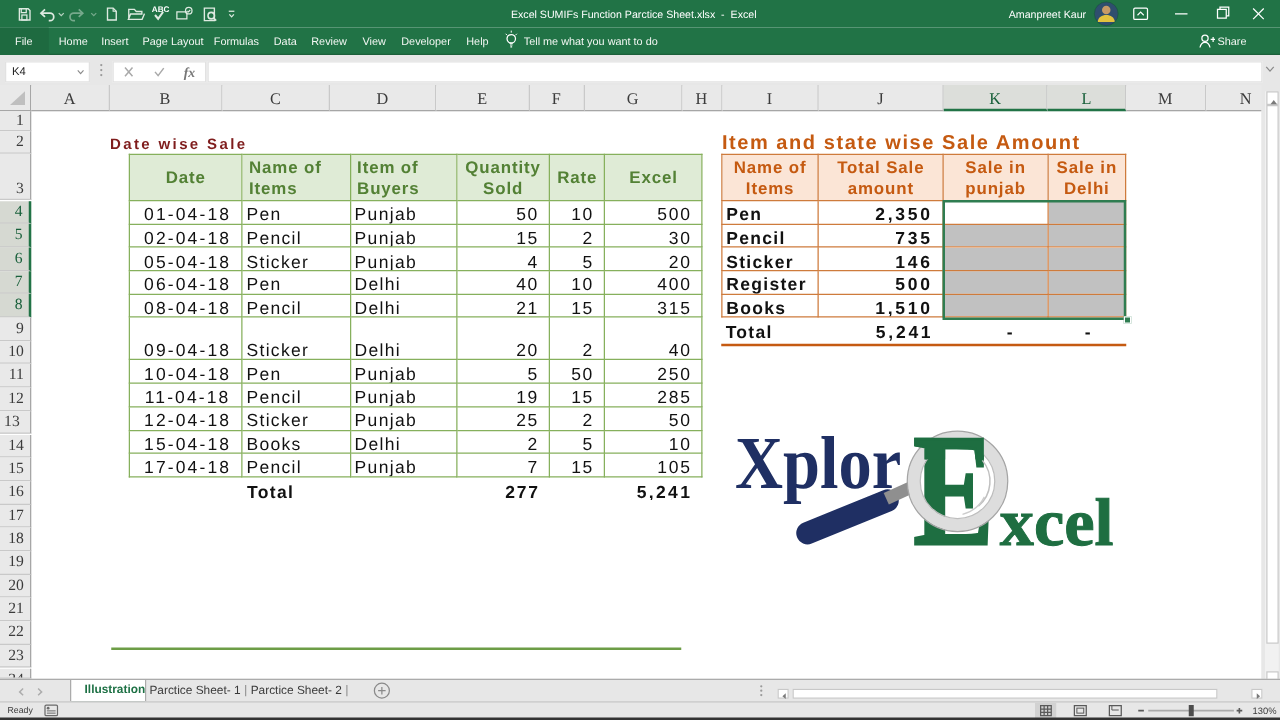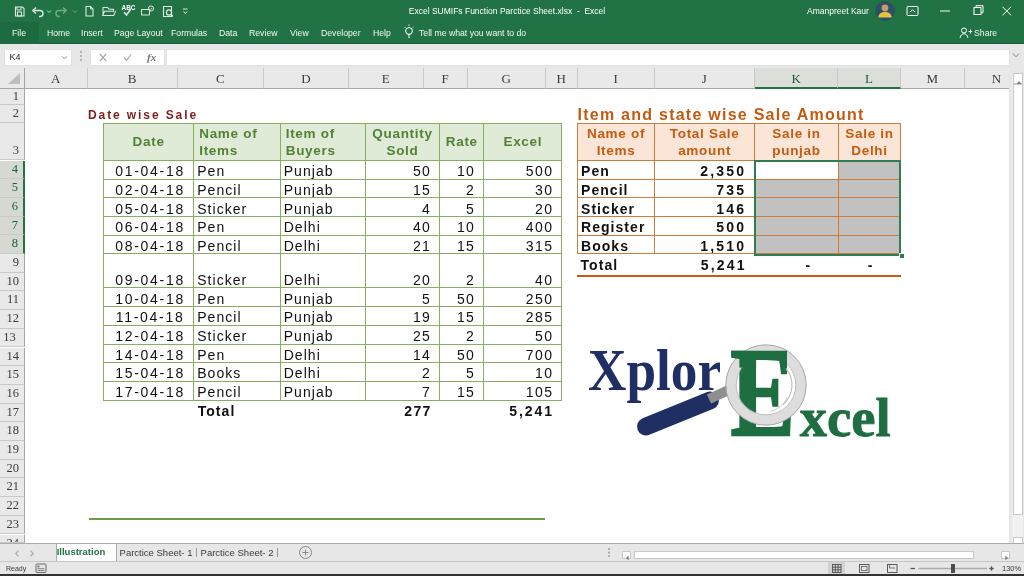--- a/index.html
+++ b/index.html
@@ -295,28 +295,20 @@
           </tr>
       <tr style="height:18.7px">
             <td class="c">12-04-18</td>
             <td class="l">Sticker</td>
             <td class="l">Punjab</td>
             <td class="r">25</td>
             <td class="r">2</td>
             <td class="r">50</td>
           </tr>
       <tr style="height:18.7px">
-            <td class="c">14-04-18</td>
-            <td class="l">Pen</td>
-            <td class="l">Delhi</td>
-            <td class="r">14</td>
-            <td class="r">50</td>
-            <td class="r">700</td>
-          </tr>
-      <tr style="height:18.7px">
             <td class="c">15-04-18</td>
             <td class="l">Books</td>
             <td class="l">Delhi</td>
             <td class="r">2</td>
             <td class="r">5</td>
             <td class="r">10</td>
           </tr>
       <tr style="height:18.7px">
             <td class="c">17-04-18</td>
             <td class="l">Pencil</td>
@@ -429,21 +421,21 @@
           <path d="M5 6.5L7.6 3H2.4z" fill="#7a7a7a"></path>
         </svg>
     </div>
   </div>
 
   <div class="tabbar" id="tabs">
     <svg width="60" height="17" style="position:absolute;left:0;top:1px;">
       <path d="M18.5 5.8l-2.8 2.7 2.8 2.7" fill="none" stroke="#ADADAD" stroke-width="1.2"></path>
       <path d="M30.5 5.8l2.8 2.7-2.8 2.7" fill="none" stroke="#ADADAD" stroke-width="1.2"></path>
     </svg>
-    <div class="abs" style="left:55.7px;top:0;width:59.5px;height:16.5px;background:#fff;border-bottom:2.2px solid #217346;border-left:1px solid #ABABAB;border-right:1px solid #ABABAB;box-sizing:content-box;text-align:left;line-height:16px;color:#1E7145;font-weight:bold;font-size:9.5px;">Illustration</div>
+    <div class="abs" style="left:55.7px;top:0;width:59.5px;height:16.5px;background:#fff;border-bottom:2.2px solid #217346;border-left:1px solid #ABABAB;border-right:1px solid #ABABAB;box-sizing:content-box;text-align:right;line-height:16px;color:#1E7145;font-weight:bold;font-size:9.5px;">Illustration</div>
     <div class="abs" style="left:117px;top:0;width:78px;height:17px;text-align:center;line-height:17px;font-size:9.5px;color:#3a3a3a;">Parctice Sheet- 1</div>
     <div class="abs" style="left:196px;top:4px;width:1px;height:9px;background:#9a9a9a;"></div>
     <div class="abs" style="left:198px;top:0;width:78px;height:17px;text-align:center;line-height:17px;font-size:9.5px;color:#3a3a3a;">Parctice Sheet- 2</div>
     <div class="abs" style="left:277px;top:4px;width:1px;height:9px;background:#9a9a9a;"></div>
     <svg width="16" height="17" style="position:absolute;left:298px;top:0;">
       <circle cx="7.5" cy="8.5" r="6" fill="none" stroke="#8a8a8a" stroke-width="1"></circle>
       <path d="M7.5 5.5v6M4.5 8.5h6" stroke="#8a8a8a" stroke-width="1"></path>
     </svg>
     <svg width="8" height="17" style="position:absolute;left:606px;top:0;">
         <circle cx="3" cy="5" r="0.9" fill="#9a9a9a"></circle>

